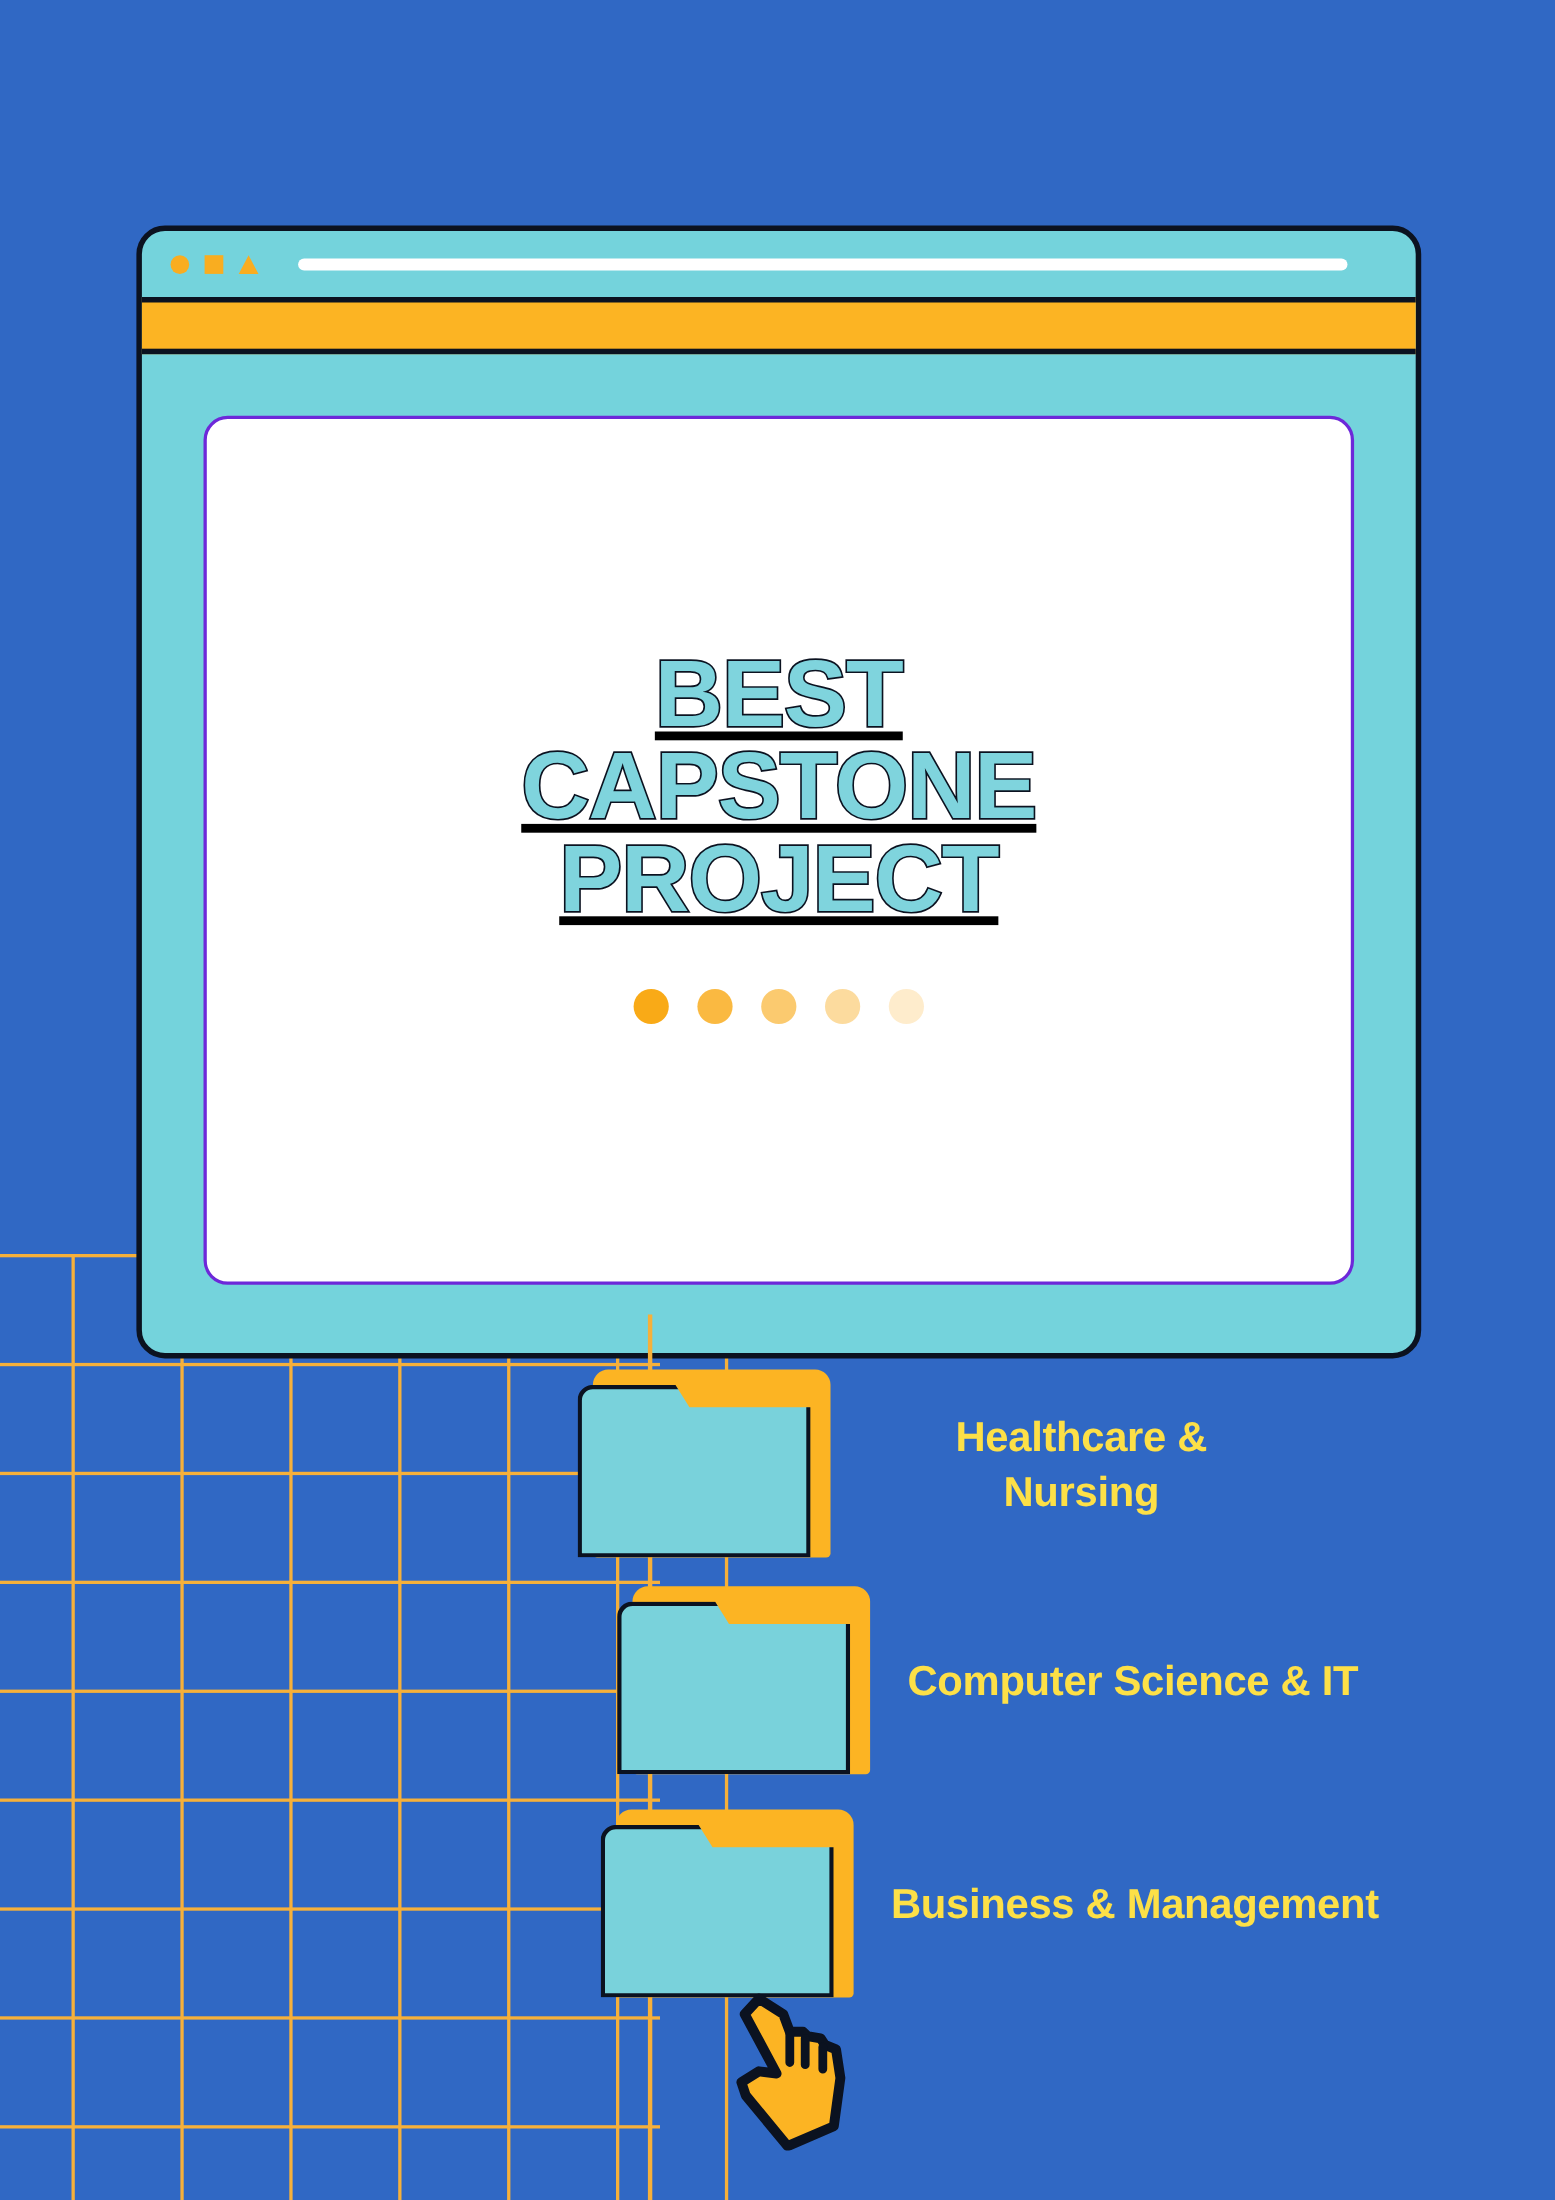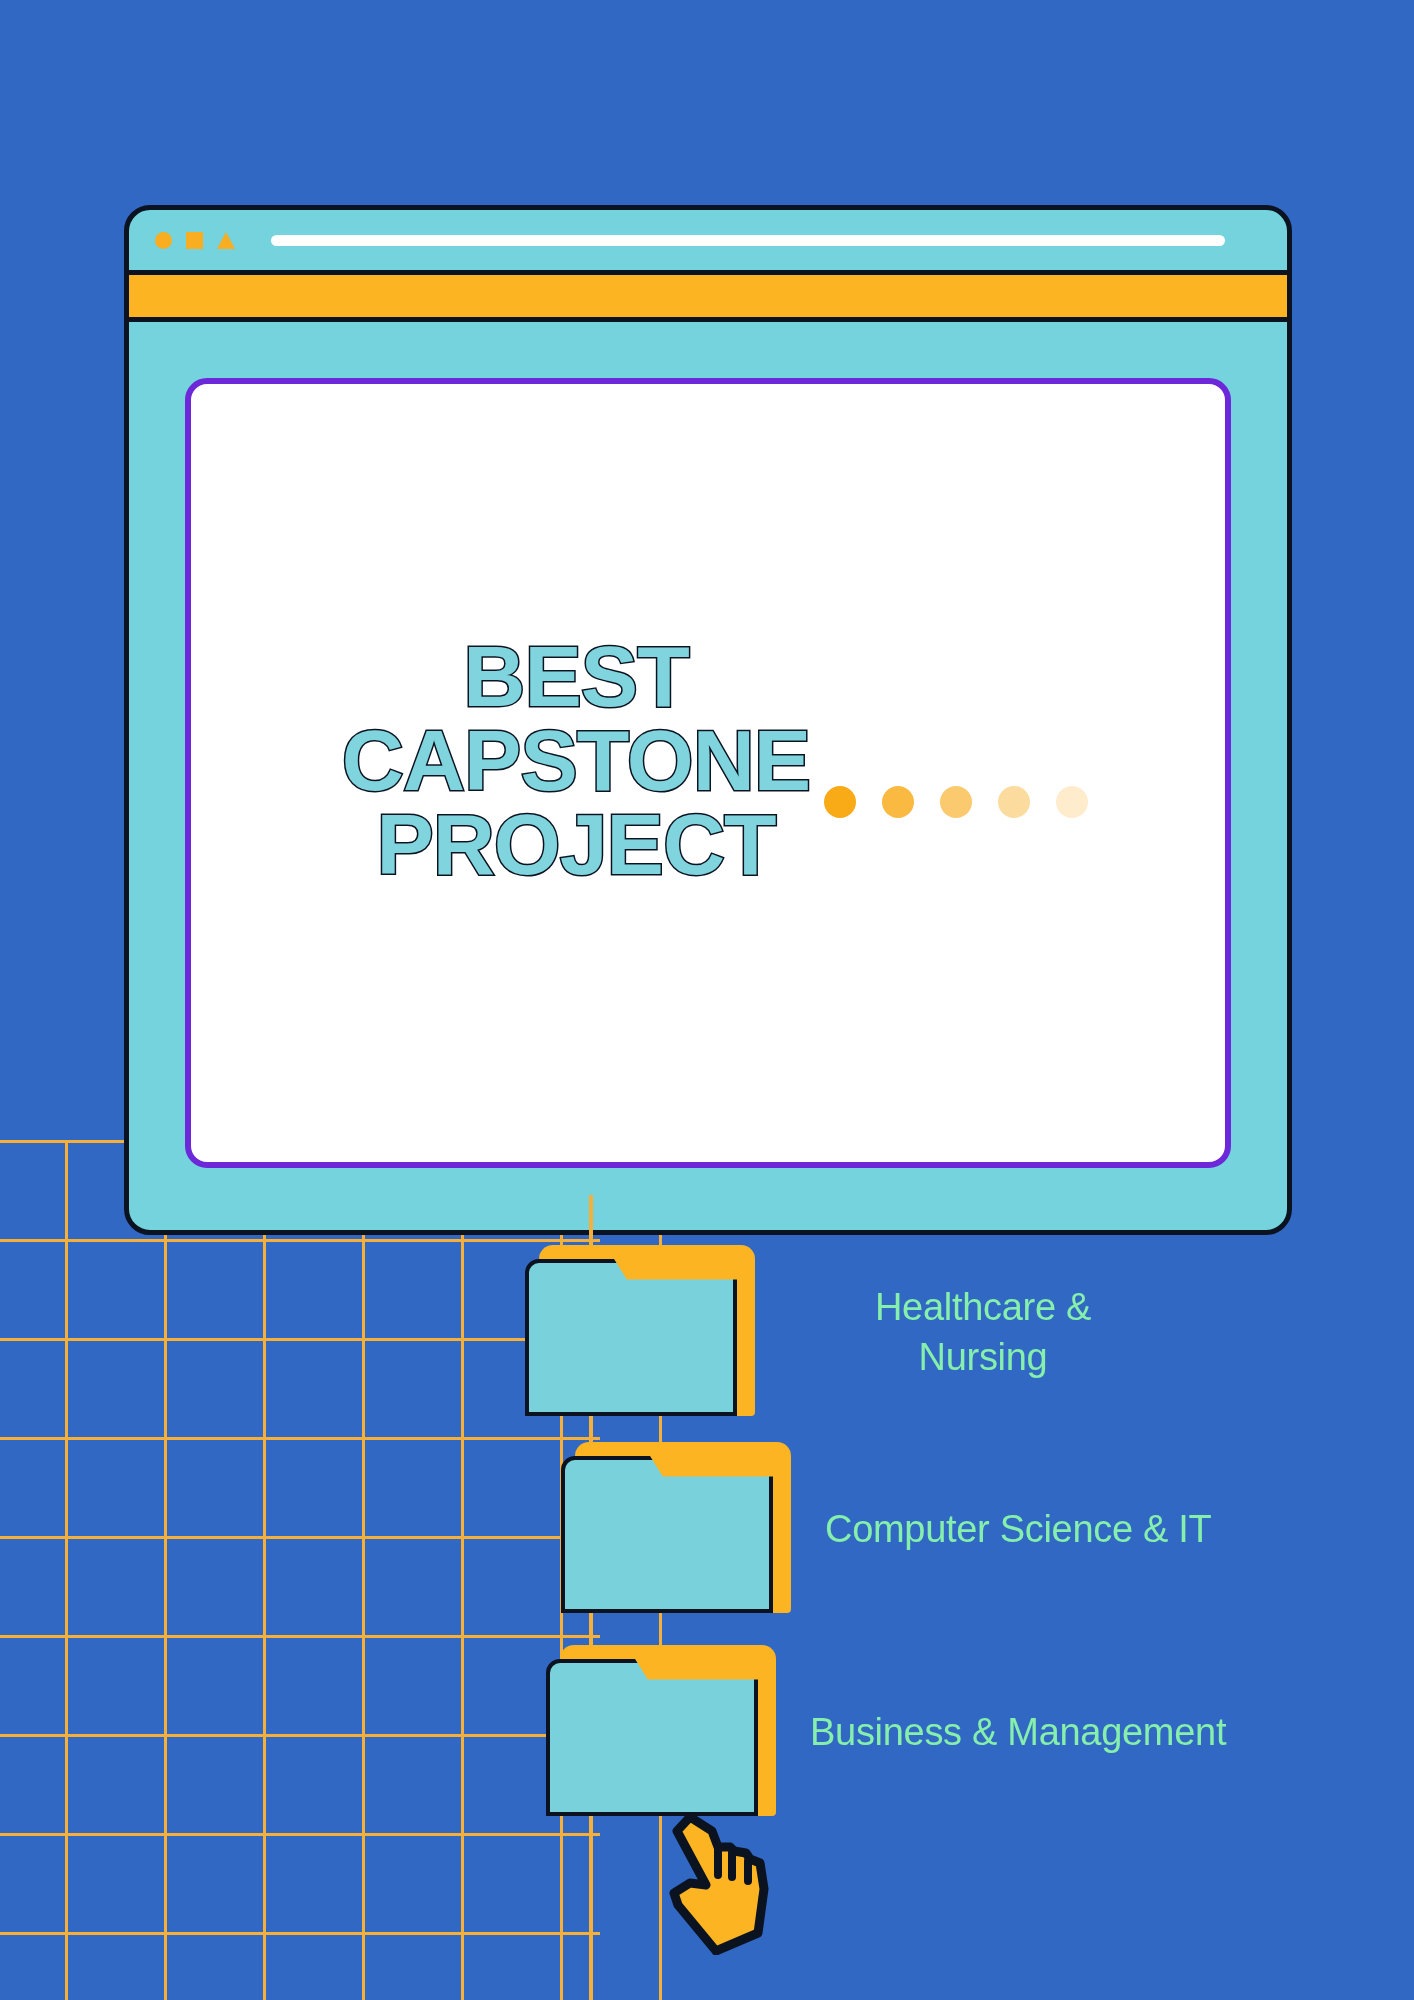--- a/index.html
+++ b/index.html
@@ -65,25 +65,27 @@
     background:#FCB423;
     border-top:5px solid #0B1220;
     border-bottom:5px solid #0B1220;
   }
 
   #browser-canvas {
     position:absolute;
     left:56px; top:168px;
     right:56px; bottom:62px;
     background:#FFFFFF;
-    border:6px solid #6d28d9;
+    border:3px solid #6d28d9;
     border-radius:22px;
     display:flex;
+    flex-direction:column;
     align-items:center;
     justify-content:center;
+    text-decoration:underline;
   }
 
   
   #headline {
     text-align:center;
     font-weight:900;
     font-size:86px;
     line-height:0.98;
     letter-spacing:-1px;
     color:#7FD4DD;
@@ -139,22 +141,22 @@
     left:0; top:14px;
     width:212px; height:157px;
     background:#79D2DB;
     border:4px solid #0B1220;
     border-radius:14px 0 0 0;
     clip-path:polygon(0 0, 42% 0, 48% 13%, 100% 13%, 100% 100%, 0 100%);
   }
 
   .folder-label {
     margin-left:34px;
-    color:#86efac;
-    font-weight:400;
+    color:#fde047;
+    font-weight:700;
     font-size:38px;
     line-height:1.3;
     letter-spacing:-0.3px;
     max-width:640px;
   }
   .folder-label.two-line { text-align:center; width:340px; margin-left:58px; }
 
   
   #hand-cursor {
     position:absolute;

